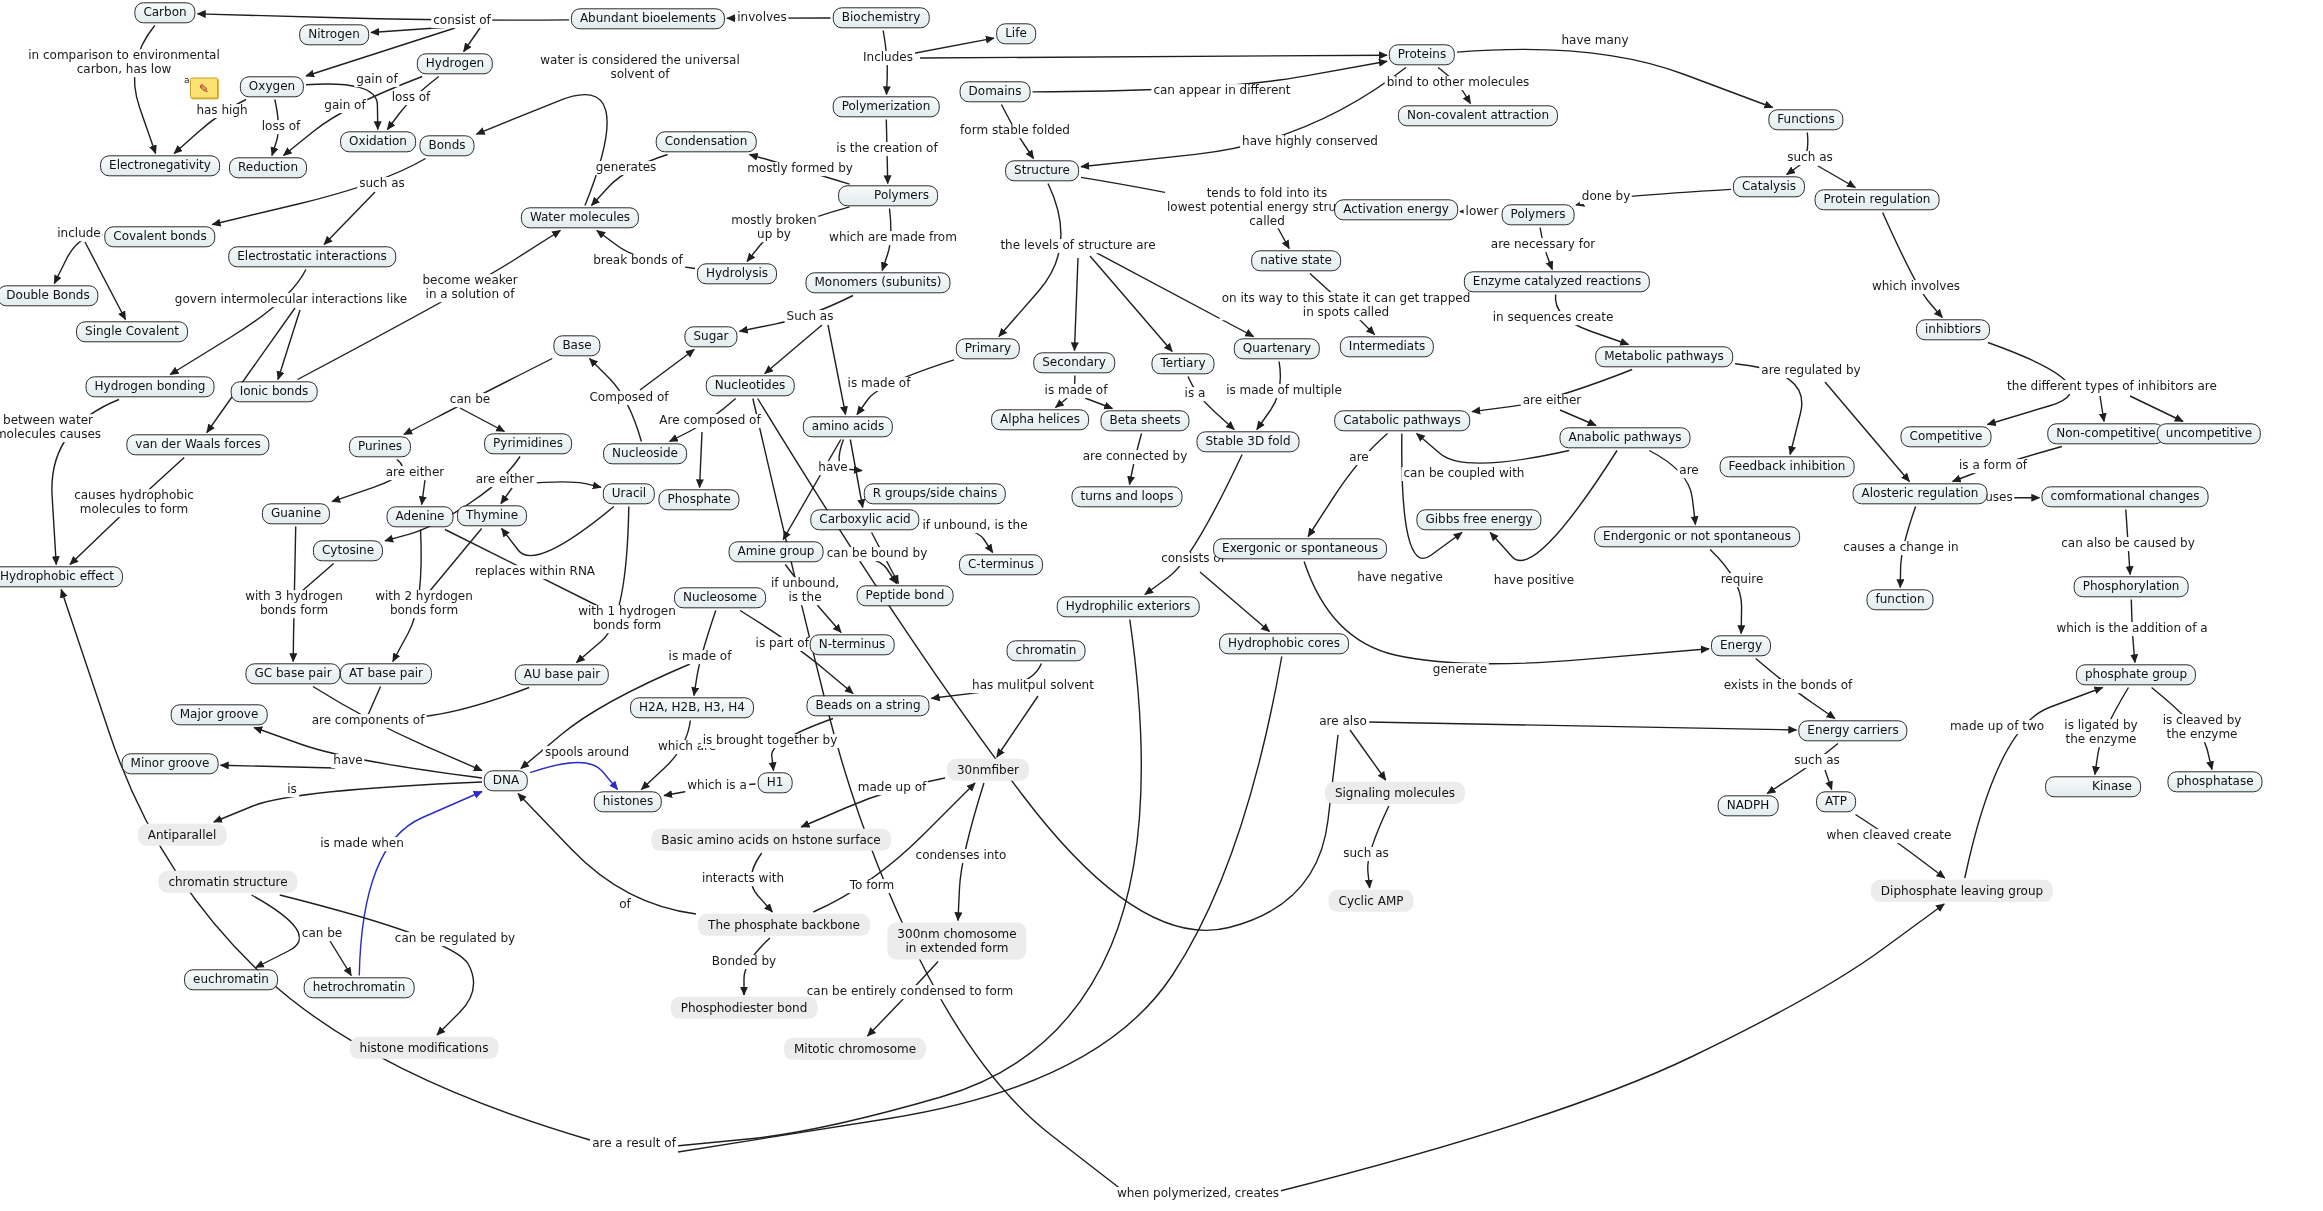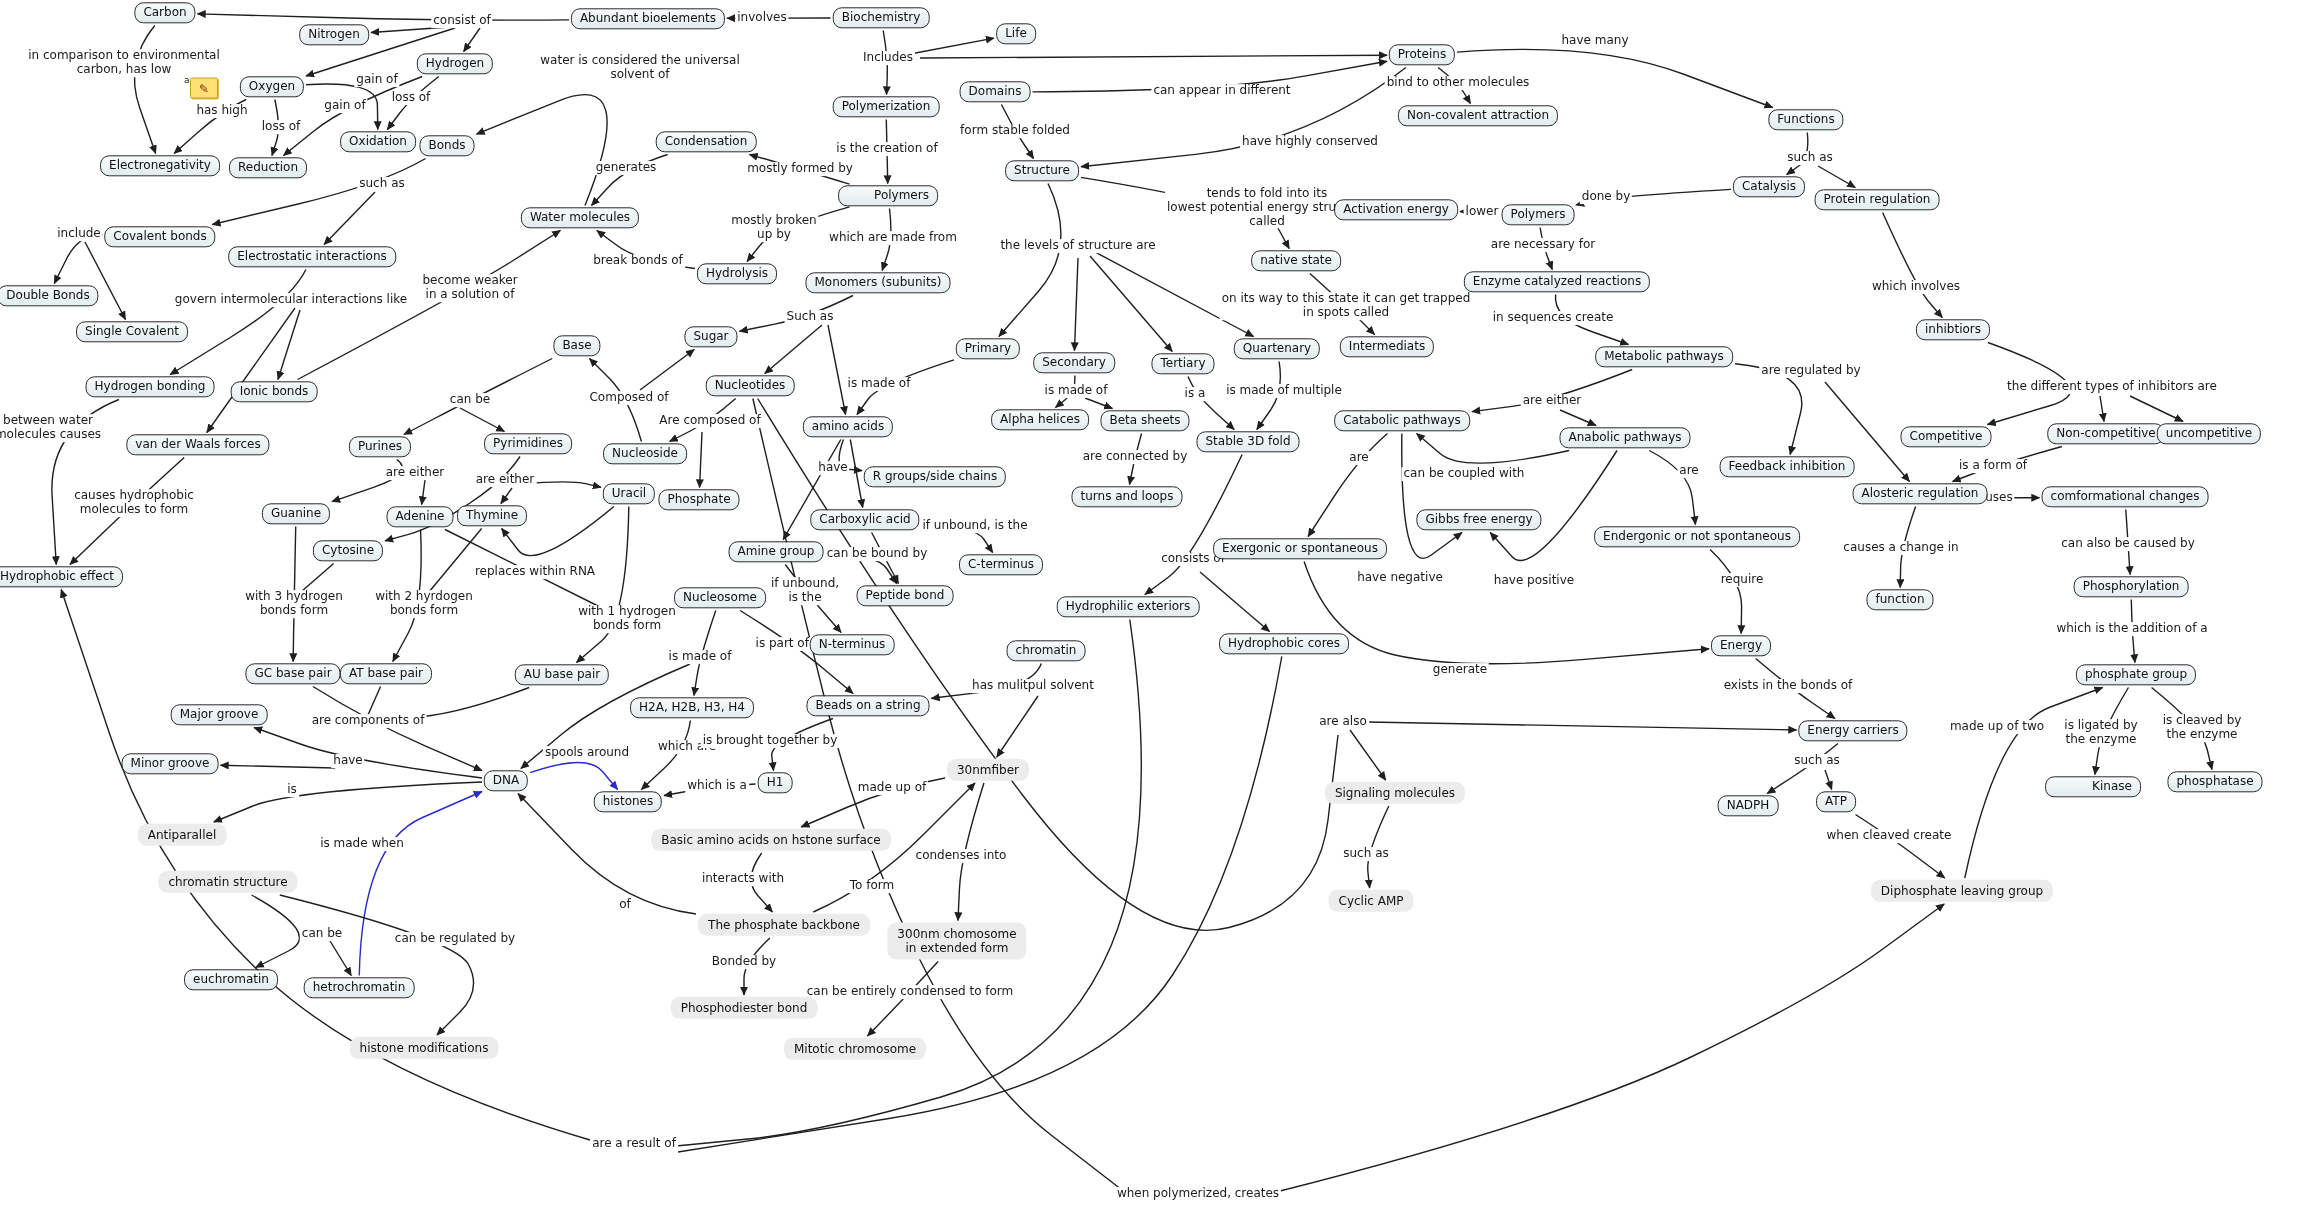--- a/index.html
+++ b/index.html
@@ -239,21 +239,21 @@
     <div class="node plain" style="left: 784px; top: 925px;">The phosphate backbone</div>
     <div class="node plain" style="left: 744px; top: 1008px;">Phosphodiester bond</div>
     <div class="node plain multiline" style="left: 957px; top: 941px;">300nm chomosome
 in extended form</div>
     <div class="node plain" style="left: 855px; top: 1049px;">Mitotic chromosome</div>
     <div class="node plain" style="left: 228px; top: 882px;">chromatin structure</div>
     <div class="node" style="left: 231px; top: 980px;">euchromatin</div>
     <div class="node" style="left: 359px; top: 988px;">hetrochromatin</div>
     <div class="node plain" style="left: 424px; top: 1048px;">histone modifications</div>
     <div class="node" style="left: 848px; top: 427px;">amino acids</div>
-    <div class="node" style="left: 935px; top: 477px;">R groups/side chains</div>
+    <div class="node" style="left: 935px; top: 494px;">R groups/side chains</div>
     <div class="node" style="left: 865px; top: 520px;">Carboxylic acid</div>
     <div class="node" style="left: 776px; top: 552px;">Amine group</div>
     <div class="node" style="left: 1001px; top: 565px;">C-terminus</div>
     <div class="node" style="left: 852px; top: 645px;">N-terminus</div>
     <div class="node" style="left: 905px; top: 596px;">Peptide bond</div>
     <div class="node" style="left: 988px; top: 349px;">Primary</div>
     <div class="node" style="left: 1074px; top: 363px;">Secondary</div>
     <div class="node" style="left: 1183px; top: 364px;">Tertiary</div>
     <div class="node" style="left: 1277px; top: 349px;">Quartenary</div>
     <div class="node" style="left: 1040px; top: 420px;">Alpha helices</div>

